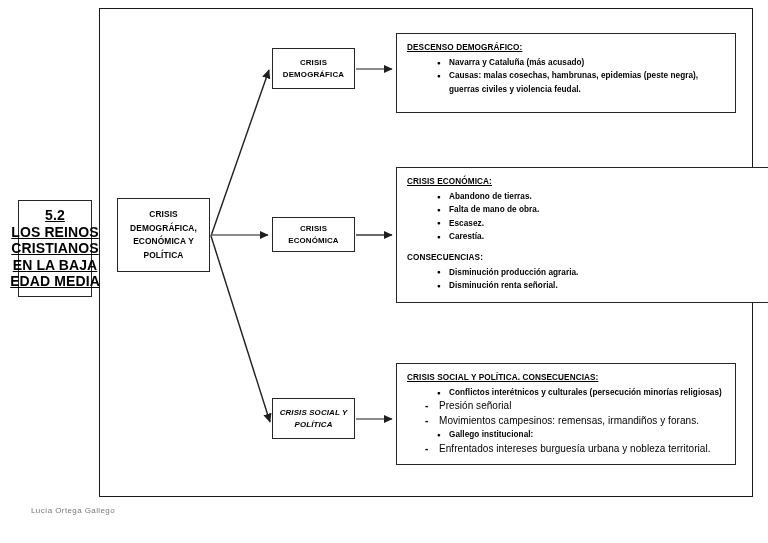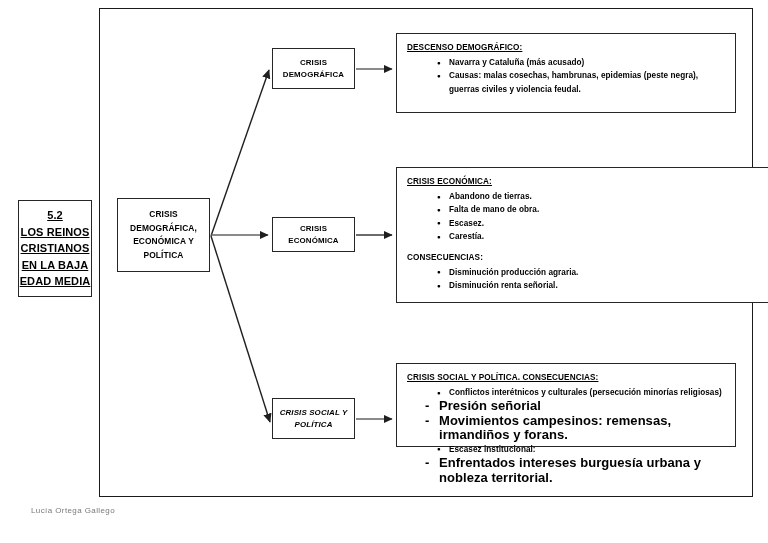--- a/index.html
+++ b/index.html
@@ -47,21 +47,21 @@
   
   .title-box {
     left: 18px;
     top: 200px;
     width: 74px;
     height: 97px;
     align-items: center;
     padding: 3px 2px;
   }
   .title-box .tline {
-    font-size: 11px;
+    font-size: 14px;
     font-weight: bold;
     line-height: 16.5px;
     text-align: center;
     text-decoration: underline;
     white-space: nowrap;
     letter-spacing: 0.1px;
   }
 
   
   .center-box {
@@ -96,21 +96,21 @@
   #mid-economica   { left: 272px; top: 217px; width: 83px; height: 35px; }
   #mid-social      { left: 272px; top: 398px; width: 83px; height: 41px; font-style: italic; }
 
   
   .detail-box {
     justify-content: flex-start;
     padding: 7px 10px 7px 10px;
   }
   #detail-demografico { left: 396px; top: 33px;  width: 340px; height: 80px; }
   #detail-economica   { left: 396px; top: 167px; width: 408px; height: 136px; }
-  #detail-social      { left: 396px; top: 363px; width: 340px; height: 84px; }
+  #detail-social      { left: 396px; top: 363px; width: 340px; height: 102px; }
 
   .detail-head {
     font-size: 8.2px;
     font-weight: bold;
     text-decoration: underline;
     line-height: 13px;
     margin-bottom: 2px;
     letter-spacing: 0.1px;
   }
   .detail-head.plain {
@@ -137,22 +137,22 @@
     top: -0.5px;
     font-size: 6.2px;
     line-height: 14px;
   }
   ul.sub {
     margin: 0;
     padding: 0 0 0 18px;
     list-style: none;
   }
   ul.sub > li {
-    font-size: 13px;
-    font-weight: bold;
+    font-size: 10px;
+    font-weight: normal;
     line-height: 14.5px;
     position: relative;
     padding-left: 14px;
     letter-spacing: 0.05px;
   }
   ul.sub > li::before {
     content: "-";
     position: absolute;
     left: 0;
     top: 0;
@@ -259,21 +259,21 @@
   <div class="box detail-box" id="detail-social">
     <div class="detail-head">CRISIS SOCIAL Y POLÍTICA. CONSECUENCIAS:</div>
     <ul class="bl">
       <li>Conflictos interétnicos y culturales (persecución minorías religiosas)</li>
     </ul>
     <ul class="sub">
       <li>Presión señorial</li>
       <li>Movimientos campesinos: remensas, irmandiños y forans.</li>
     </ul>
     <ul class="bl">
-      <li>Escasez institucional:</li>
+      <li>Gallego institucional:</li>
     </ul>
     <ul class="sub">
       <li>Enfrentados intereses burguesía urbana y nobleza territorial.</li>
     </ul>
   </div>
 
   <div class="footer">Lucía Ortega Gallego</div>
 
 </div>
 

